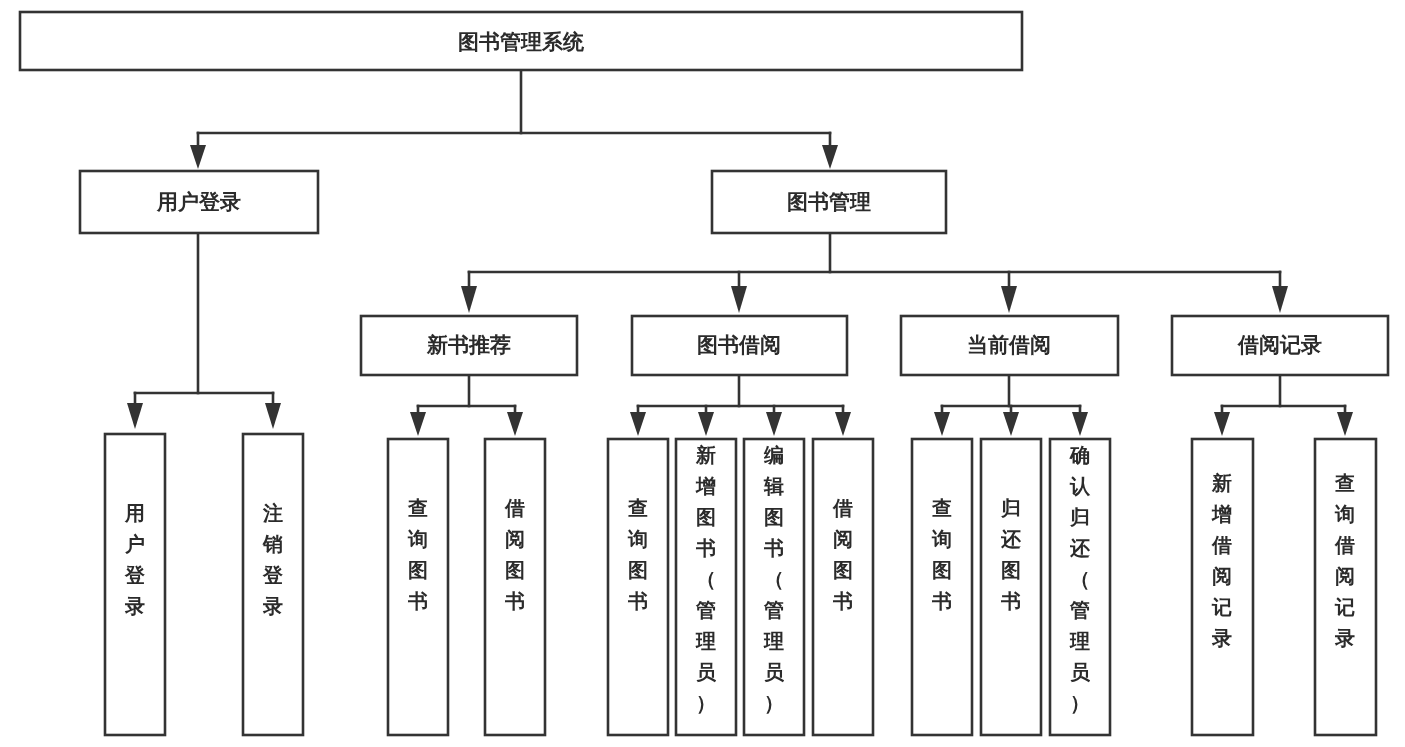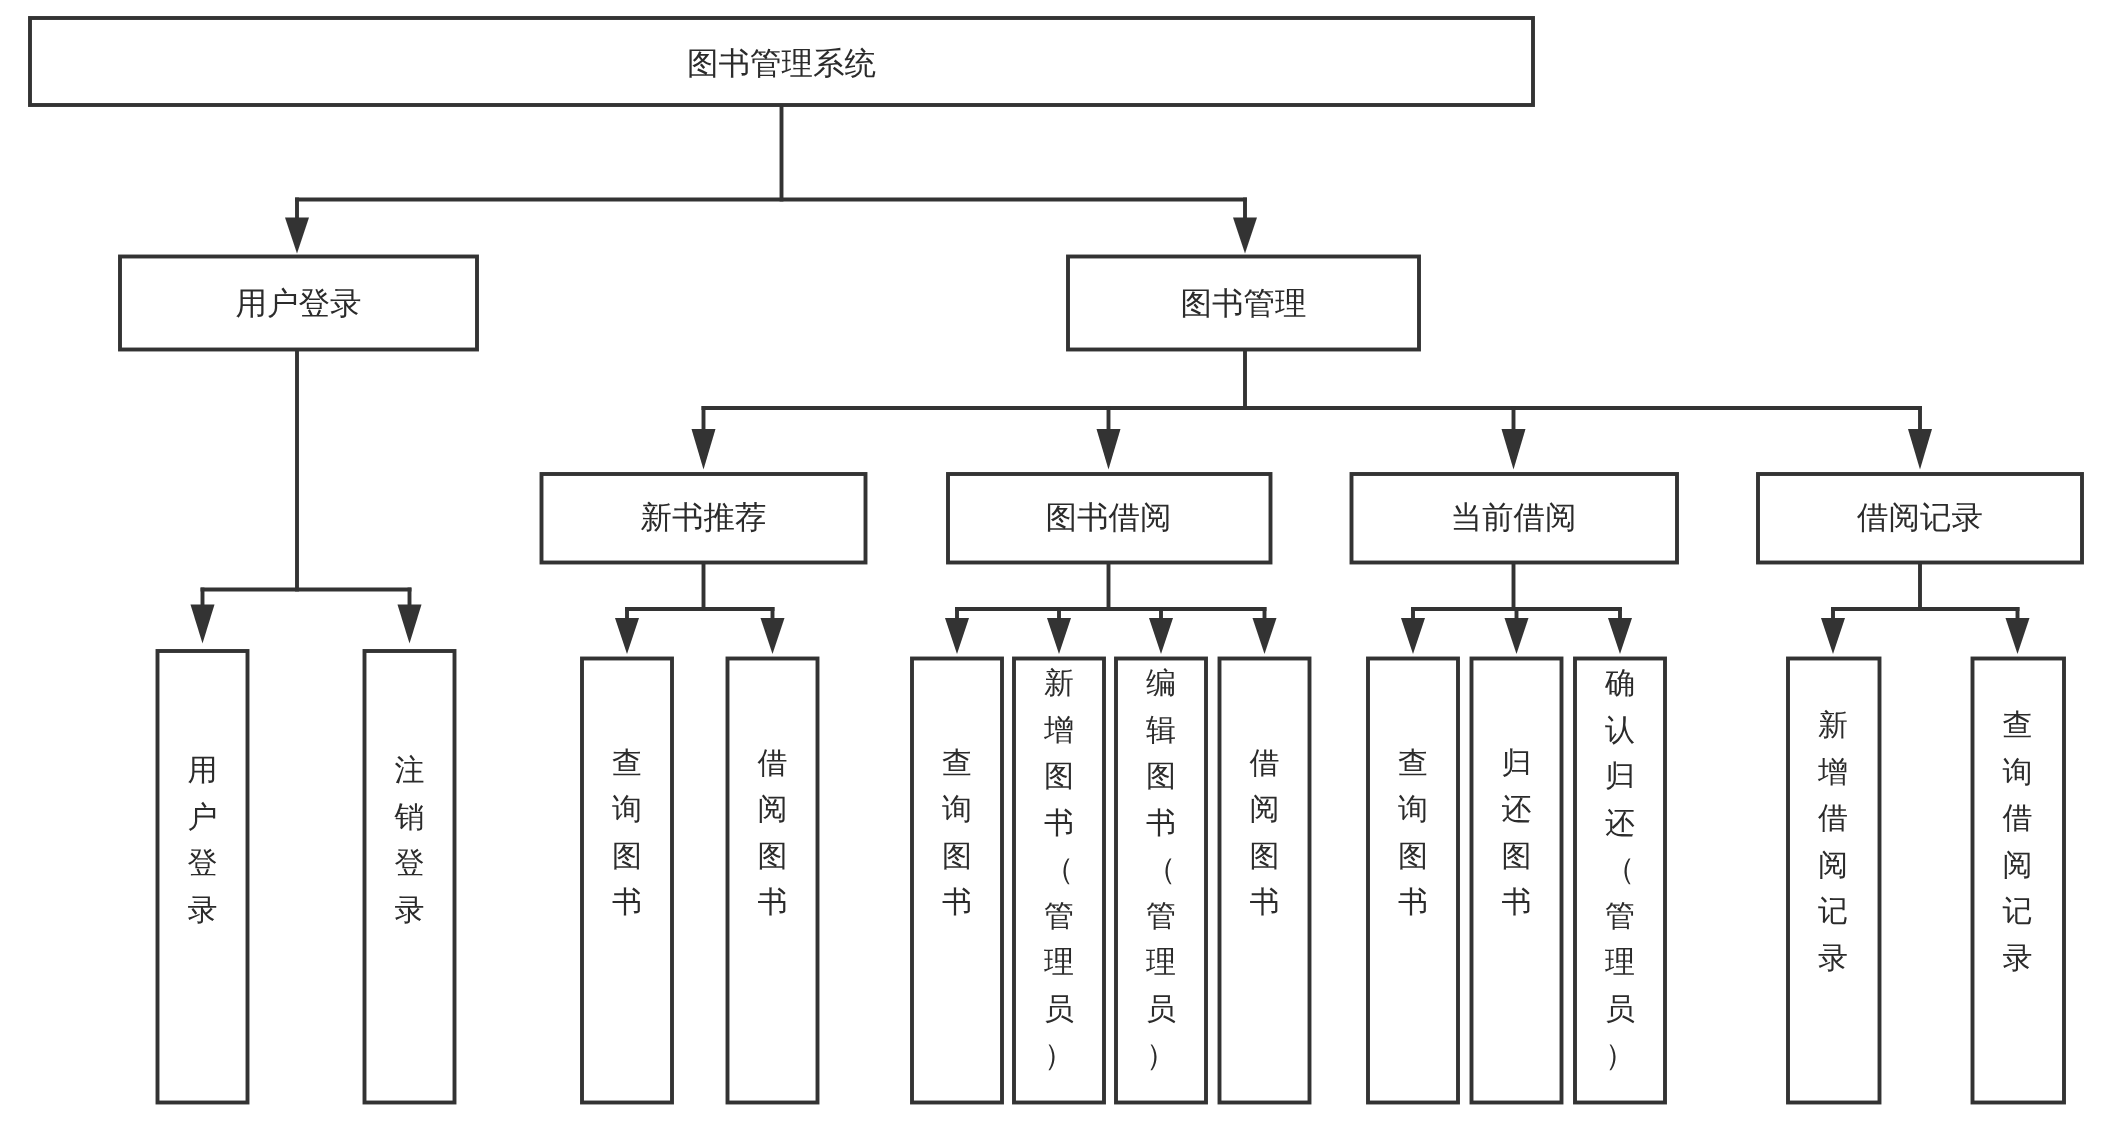--- a/index.html
+++ b/index.html
@@ -14,20 +14,21 @@
     position: relative;
     overflow: hidden;
     font-family: "DejaVu Sans", "Liberation Sans", sans-serif;
   }
   #diagram-root {
     position: absolute;
     left: 0;
     top: 0;
     width: 1405px;
     height: 626px;
+    font-weight: bold;
   }
   svg.flow {
     display: block;
     width: 1405px;
     height: 747px;
   }
   .node-box {
     fill: #ffffff;
     stroke: #333333;
     stroke-width: 2.6;

